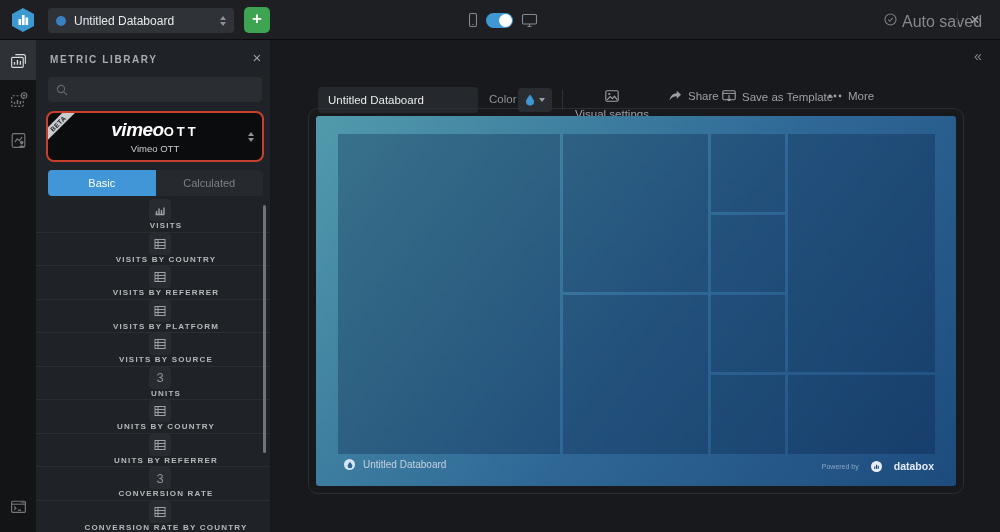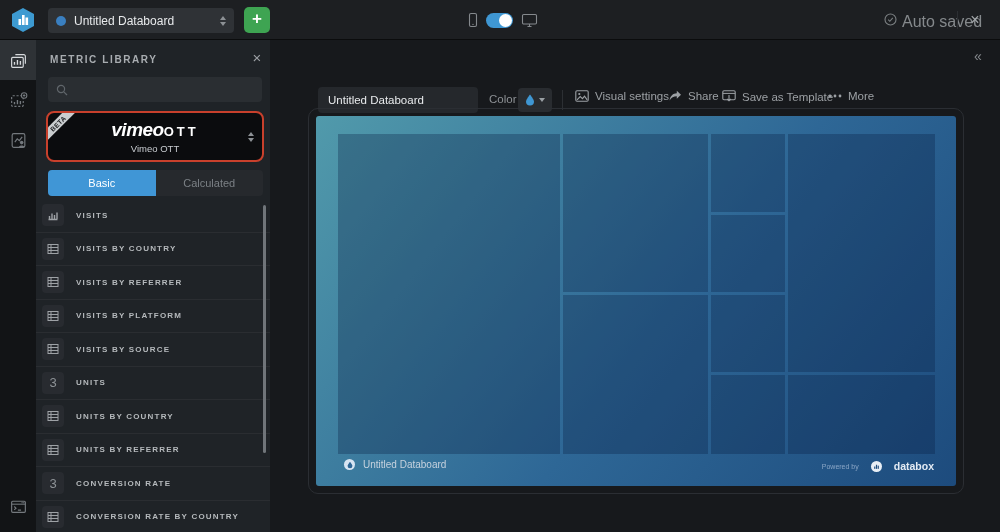--- a/index.html
+++ b/index.html
@@ -44,21 +44,21 @@
   .vimeo-row{display:flex;align-items:baseline;gap:0;color:#fff;}
   .vimeo-word{font-size:19px;font-weight:bold;letter-spacing:-0.5px;font-style:italic;}
   .vimeo-ott{font-size:13px;font-weight:bold;letter-spacing:3px;font-style:normal;}
   .source-name{color:#c9cdd1;font-size:9.5px;}
   .source-arrows{position:absolute;right:8px;top:50%;transform:translateY(-50%);}
   .tabs{left:12px;top:130px;width:215px;height:26px;display:flex;border-radius:4px;overflow:hidden;}
   .tab{flex:1;display:flex;align-items:center;justify-content:center;font-size:11px;cursor:pointer;}
   .tab.active{background:#4096d6;color:#fff;}
   .tab.inactive{background:#26292d;color:#7b8085;}
   .mlist{left:0;top:159px;width:234px;height:333px;overflow:hidden;}
-  .mrow{height:33.5px;display:flex;align-items:center;padding-left:6px;border-bottom:1px solid #2a2d31;cursor:pointer;}
+  .mrow{height:33.5px;display:flex;align-items:center;padding-left:14px;border-bottom:1px solid #2a2d31;cursor:pointer;flex-direction:column;}
   .micon{width:22px;height:22px;background:#282b30;border-radius:4px;display:flex;align-items:center;justify-content:center;color:#9ea2a6;flex:0 0 auto;}
   .micon.num{color:#8d9296;font-size:13px;}
   .mlabel{margin-left:12px;color:#b5b9bc;font-size:8px;font-weight:bold;letter-spacing:1.2px;text-transform:uppercase;}
   .scroll-thumb{left:227px;top:165px;width:3px;height:248px;background:#70757a;border-radius:2px;cursor:pointer;}
 
   
   .main{left:270px;top:40px;width:730px;height:492px;background:#17191c;}
   .collapse{left:704px;top:8px;color:#84888c;font-size:14px;cursor:pointer;}
   .name-input{left:48px;top:47px;width:160px;height:26px;background:#25282c;border:none;border-radius:4px;color:#e8eaec;font-size:11.5px;padding:0 10px;outline:none;}
   .color-label{left:219px;top:53px;color:#8d9195;font-size:11.5px;}
@@ -285,21 +285,21 @@
     <input class="abs name-input" type="text" value="Untitled Databoard" style="">
     <div class="abs color-label">Color</div>
     <div class="abs color-dd">
       <svg width="10" height="12" viewBox="0 0 10 12">
         <path d="M5 0.5 C5 0.5 1 5.5 1 7.6 a4 4 0 0 0 8 0 C9 5.5 5 0.5 5 0.5 Z" fill="#3f97d3"></path>
       </svg>
       <span class="chev-down"></span>
     </div>
     <div class="abs vdiv-tool"></div>
 
-    <div class="tool-btn" style="left:305px;">
+    <div class="tool-btn" style="left:305px;flex-direction:column;">
       <svg width="14" height="12" viewBox="0 0 14 12">
         <rect x="0.8" y="0.8" width="12.4" height="10.4" rx="1.2" fill="none" stroke="currentColor" stroke-width="1.1"></rect>
         <circle cx="4.3" cy="4" r="1.1" fill="currentColor"></circle>
         <path d="M2 9.8 l3.2-3.2 2.3 2 2-2.4 2.7 3.6" fill="none" stroke="currentColor" stroke-width="1.1"></path>
       </svg>
       <span>Visual settings</span>
     </div>
     <div class="tool-btn" style="left:398px;">
       <svg width="14" height="12" viewBox="0 0 14 12">
         <path d="M8.8 0.8 L13 4.8 L8.8 8.8 V6.3 C5.6 6.3 3.4 7.6 1.6 10.4 C2.2 5.8 5 3.5 8.8 3.3 Z" fill="currentColor"></path>

